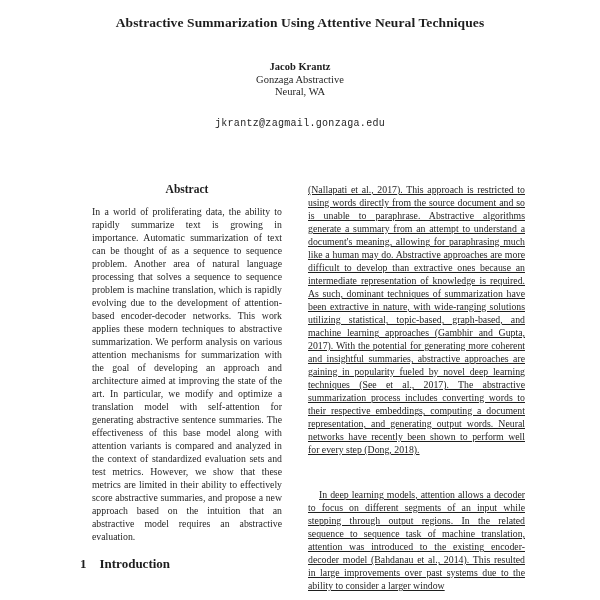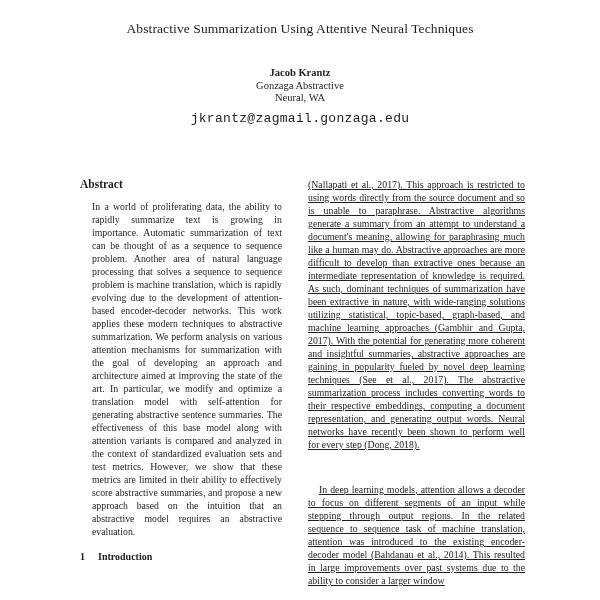--- a/index.html
+++ b/index.html
@@ -7,66 +7,66 @@
     position: relative;
     width: 600px;
     height: 600px;
     overflow: hidden;
     background: #ffffff;
     color: #1e1e1e;
     font-family: "Liberation Serif", "DejaVu Serif", serif;
   }
   .title {
     margin: 0;
-    padding-top: 21px;
+    padding-top: 15px;
     text-align: center;
     font-size: 13.5px;
-    font-weight: normal;
+    font-weight: bold;
     letter-spacing: 0.1px;
   }
   .authors {
     display: flex;
     margin: 30px 55px 0 55px;
     justify-content: flex-end;
   }
   .author {
     flex: 1;
     text-align: center;
     font-size: 10.5px;
     line-height: 12.5px;
   }
   .author-name { font-weight: bold; }
   .author-email {
     font-family: "Liberation Mono", "DejaVu Sans Mono", monospace;
-    font-size: 13px;
-    margin-top: 8px;
+    font-size: 10px;
+    margin-top: 19px;
     letter-spacing: 0.3px;
   }
   .columns {
     display: flex;
     margin: 53px 0 0 80px;
     gap: 14px;
   }
   .col-left  { width: 214px; }
   .col-right { width: 217px; }
   .abstract-heading {
-    text-align: left;
+    text-align: center;
     font-weight: bold;
     font-size: 11.5px;
     line-height: 13px;
   }
   .abstract-text {
     margin: 9px 12px 0 12px;
     text-align: justify;
     font-size: 9.8px;
     line-height: 13px;
   }
   .section-heading {
     margin-top: 13px;
-    font-size: 10px;
+    font-size: 13px;
     font-weight: bold;
   }
   .sec-num { margin-right: 13px; }
   .body-par {
     margin: 0;
     text-align: justify;
     font-size: 9.8px;
     line-height: 13px;
     text-decoration: underline;
   }

